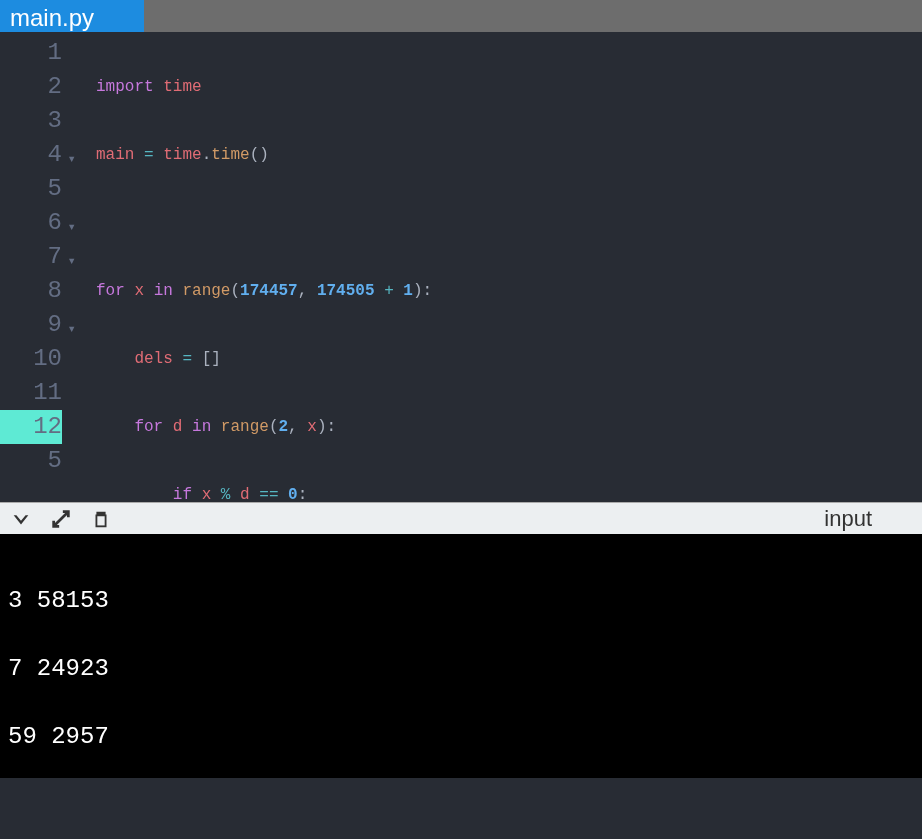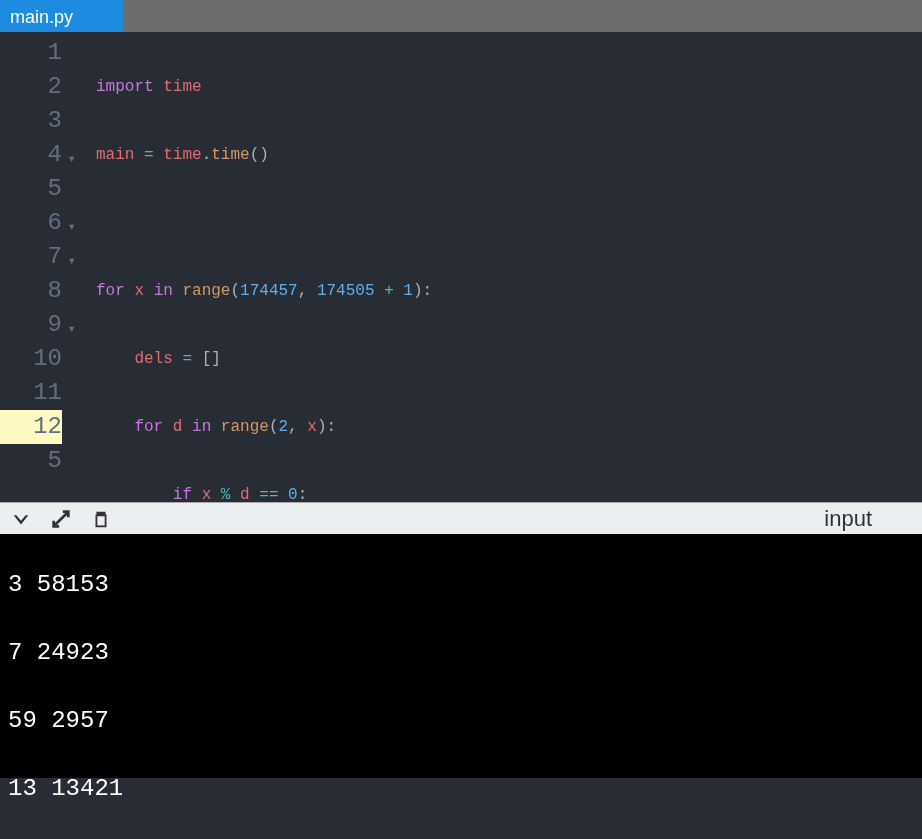--- a/index.html
+++ b/index.html
@@ -12,21 +12,21 @@
   }
   .tab-bar {
     height: 32px;
     background: #6d6d6d;
     display: flex;
     align-items: stretch;
   }
   .tab {
     background: #1d8ce0;
     color: #fff;
-    font-size: 18px;
+    font-size: 24px;
     padding: 3px 50px 0 10px;
     display: flex;
     align-items: center;
     font-family: Arial, sans-serif;
   }
   .editor {
     display: flex;
     background: #282c34;
     height: 470px;
     overflow: hidden;
@@ -51,24 +51,24 @@
   }
   .code {
     flex: 1;
     color: #abb2bf;
     font-size: 16px;
     line-height: 34px;
     padding: 4px 0 0 24px;
     white-space: pre;
   }
   .cline { height: 34px; }
-  .hl-line { background: #fef9c3; }
+  .hl-line { background: #5eead4; }
   .kw   { color: #c678dd; }
   .call { color: #d19a66; }
-  .num  { color: #61afef; }
+  .num  { color: #61afef; font-weight: bold; }
   .ident{ color: #e06c75; }
   .op   { color: #56b6c2; }
   .pun  { color: #abb2bf; }
 
   .console-toolbar {
     height: 32px;
     background: #eceff1;
     display: flex;
     align-items: center;
     padding: 0 10px;
@@ -85,21 +85,21 @@
     font-family: Arial, sans-serif;
     font-size: 22px;
     color: #333;
     padding-right: 40px;
   }
   .console {
     background: #000;
     color: #fff;
     font-size: 24px;
     line-height: 34px;
-    padding: 0 8px;
+    padding: 16px 8px;
     height: 244px;
     white-space: pre;
     font-family: Consolas, "Courier New", monospace;
   }
 </style>
 </head>
 <body>
 
 <div class="tab-bar">
   <div class="tab">
@@ -151,19 +151,18 @@
       <path fill="currentColor" d="M7 4 h10 v3 h-10z M6 7 h12 v14 h-12z"></path>
       <path fill="#eceff1" d="M8 9 h8 v10 h-8z"></path>
     </svg>
   <span class="input-label">input</span>
 </div>
 
 <div class="console">
 <div>3 58153</div>
 <div>7 24923</div>
 <div>59 2957</div>
-<div>13 13421</div>
 
 
 
 
 
 </div>
 
 </body></html>

